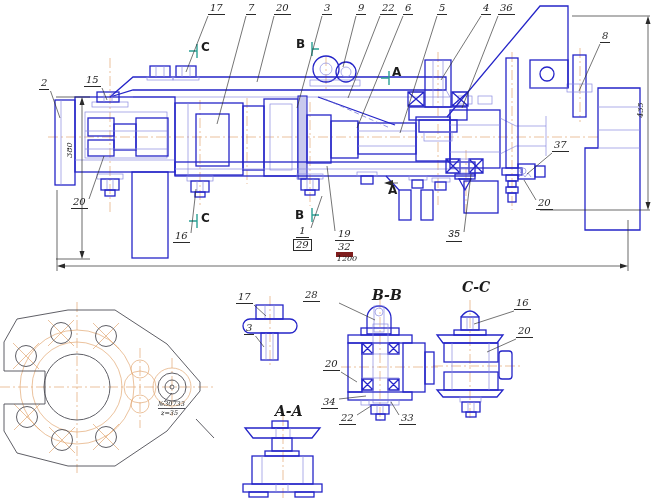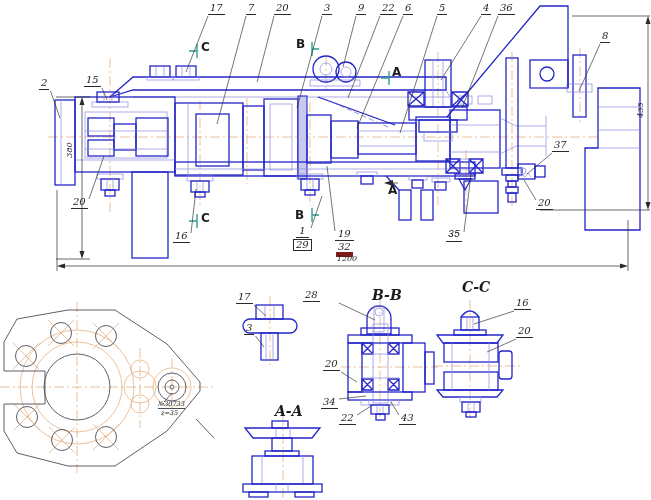--- a/index.html
+++ b/index.html
@@ -339,21 +339,21 @@
       <div class="lbl section-letter" style="left: 295px; top: 209px;">B</div>
       <div class="lbl dim rot" style="left: 70px; top: 150px;">380</div>
       <div class="lbl dim" style="left: 347px; top: 259px;">1200</div>
       <div class="lbl dim rot" style="left: 641px; top: 110px;">435</div>
       <div class="lbl callout" style="left: 236px; top: 292px;">17</div>
       <div class="lbl callout" style="left: 244px; top: 323px;">3</div>
       <div class="lbl callout" style="left: 303px; top: 290px;">28</div>
       <div class="lbl callout" style="left: 323px; top: 359px;">20</div>
       <div class="lbl callout" style="left: 321px; top: 397px;">34</div>
       <div class="lbl callout" style="left: 339px; top: 413px;">22</div>
-      <div class="lbl callout" style="left: 399px; top: 413px;">43</div>
+      <div class="lbl callout" style="left: 399px; top: 413px;">33</div>
       <div class="lbl callout" style="left: 514px; top: 298px;">16</div>
       <div class="lbl callout" style="left: 516px; top: 326px;">20</div>
       <div class="lbl view-title" style="left: 372px; top: 288px;">B-B</div>
       <div class="lbl view-title" style="left: 462px; top: 280px; font-style: italic;">C-C</div>
       <div class="lbl view-title" style="left: 275px; top: 404px;">A-A</div>
       <div class="lbl note first" style="left: 158px; top: 401px;">№30733</div>
       <div class="lbl note" style="left: 161px; top: 410px;">z=35</div>
     </div>
 </div>
 

